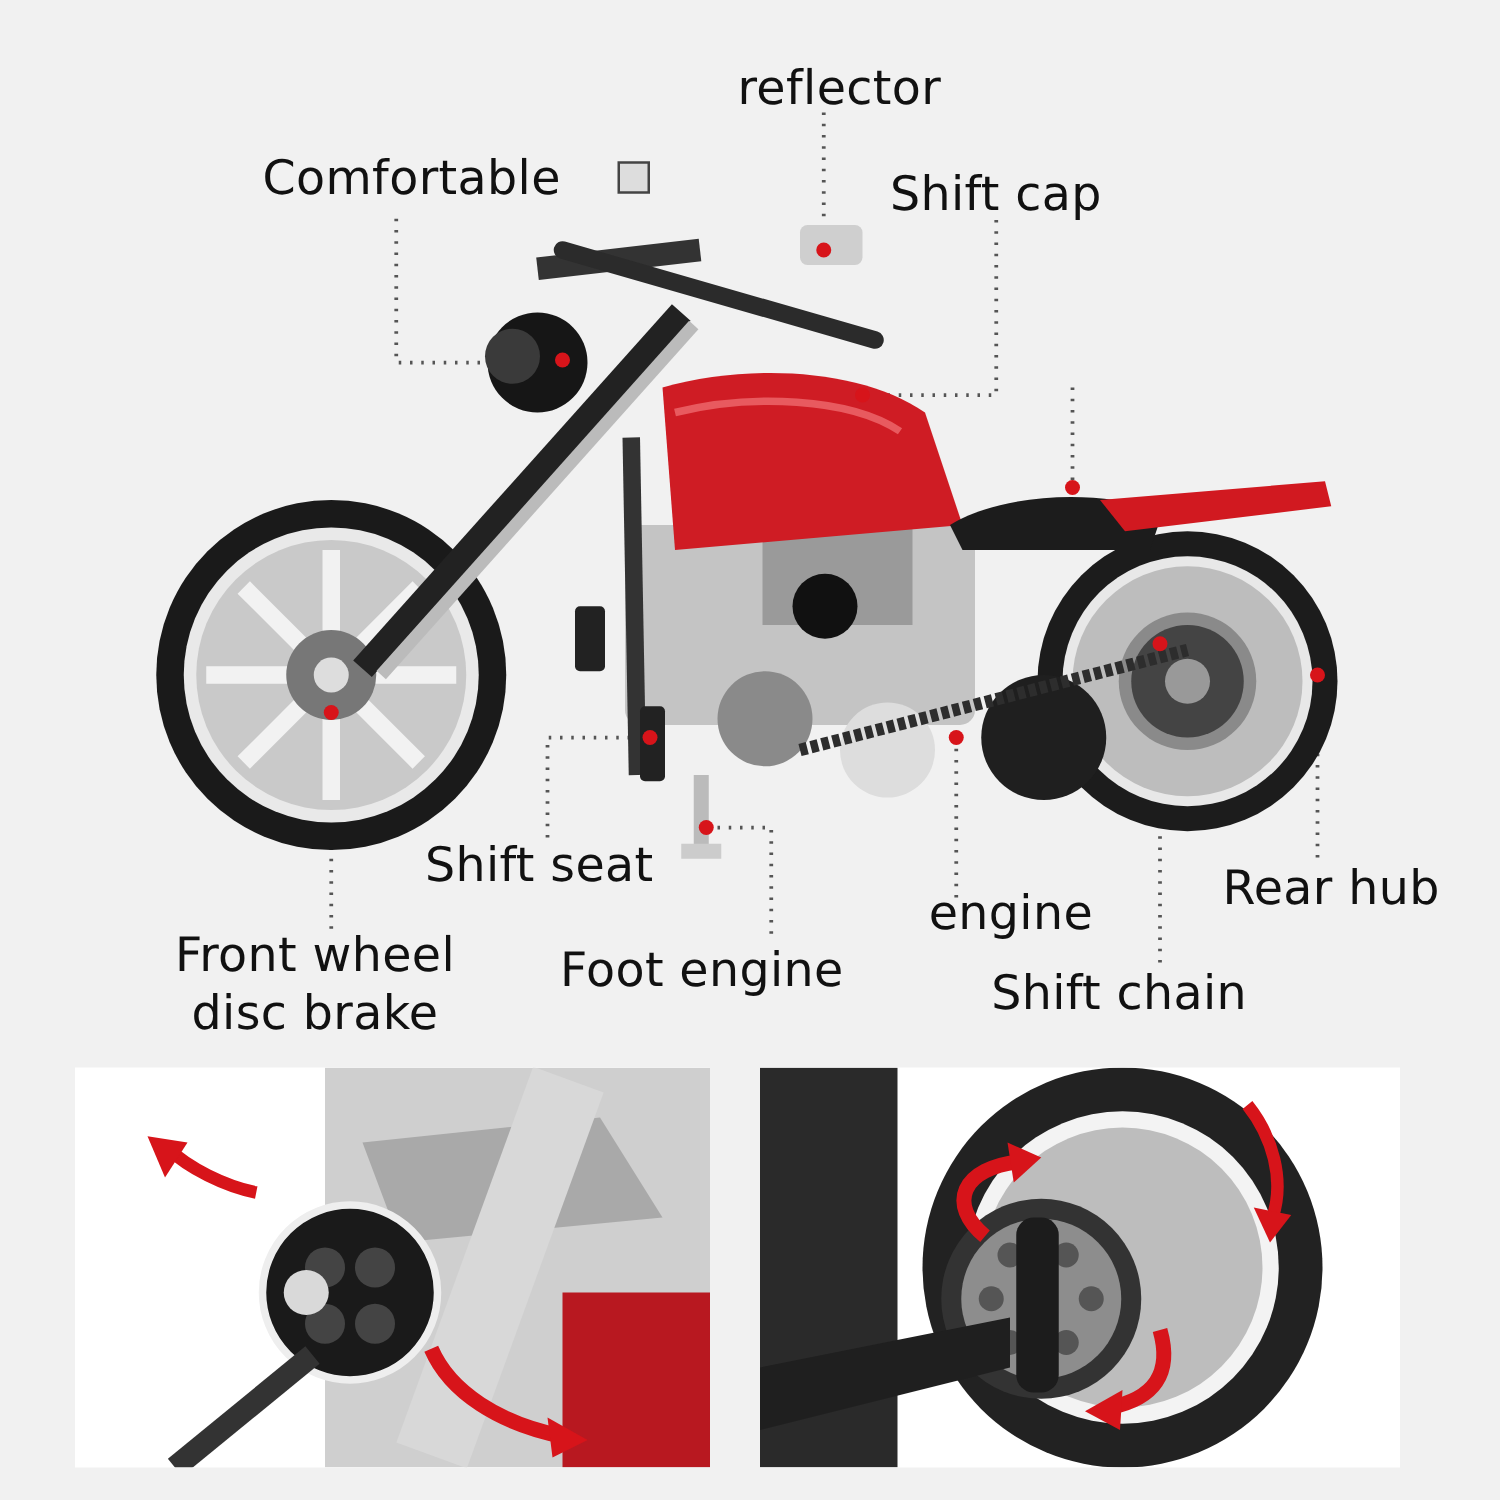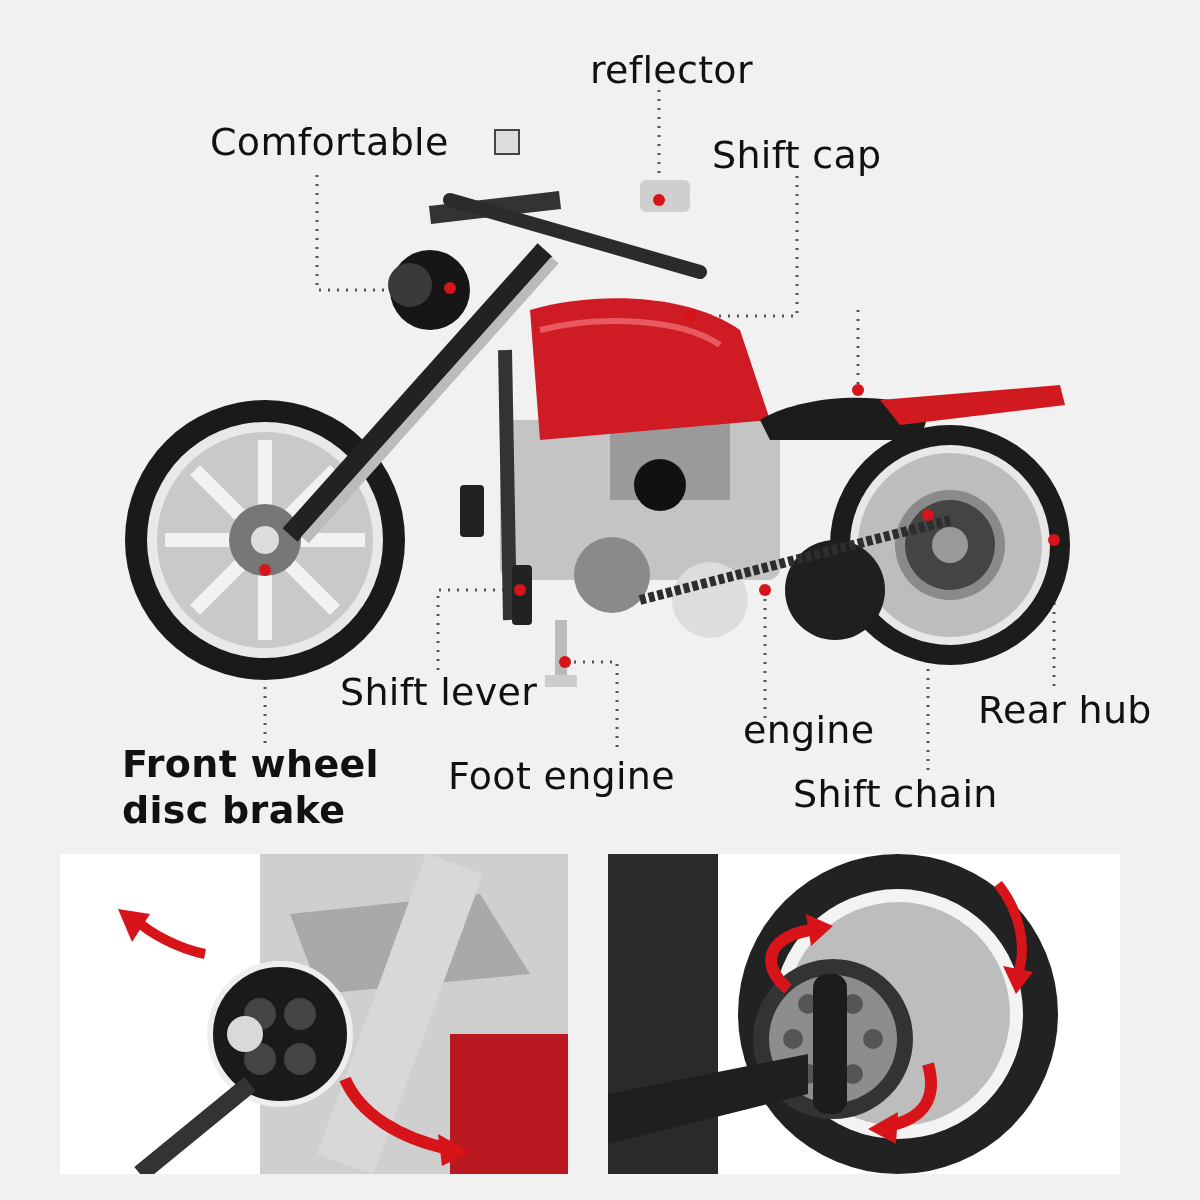--- a/index.html
+++ b/index.html
@@ -2,30 +2,30 @@
 <html><head>
 <meta charset="utf-8">
 <style>
   html, body { margin: 0; padding: 0; }
   body {
     width: 1200px; height: 1200px; overflow: hidden;
     background: #f1f1f1;
     font-family: "DejaVu Sans", sans-serif;
     position: relative;
   }
-  .stage { position: absolute; left: 0; top: 0; width: 1200px; height: 1200px; }
+  .stage { position: absolute; left: 0; top: 0; width: 1200px; height: 1200px; text-align: center; }
   .label {
     position: absolute;
     font-size: 38px;
     color: #111;
     white-space: nowrap;
     line-height: 1.2;
     letter-spacing: 0.3px;
   }
-  .label.two-line { white-space: normal; width: 260px; font-weight: bold; }
+  .label.two-line { white-space: normal; width: 260px; }
   svg.art { position: absolute; left: 0; top: 0; }
   .panel {
     position: absolute;
     background: #ffffff;
     overflow: hidden;
   }
 </style>
 </head>
 <body>
 
@@ -132,21 +132,21 @@
       <circle cx="565" cy="662" r="6"></circle>
       <circle cx="765" cy="590" r="6"></circle>
       <circle cx="928" cy="515" r="6"></circle>
       <circle cx="1054" cy="540" r="6"></circle>
     </g>
   </svg>
 
   <div class="label" style="left:590px; top:48px;">reflector</div>
   <div class="label" style="left:210px; top:120px;">Comfortable</div>
   <div class="label" style="left:712px; top:133px;">Shift cap</div>
-  <div class="label" style="left:340px; top:670px;">Shift lever</div>
+  <div class="label" style="left:340px; top:670px;">Shift seat</div>
   <div class="label two-line" style="left:122px; top:742px;">Front wheel disc brake</div>
   <div class="label" style="left:448px; top:754px;">Foot engine</div>
   <div class="label" style="left:705px; top:708px;margin-left:38px;">engine</div>
   <div class="label" style="left:978px; top:688px;">Rear hub</div>
   <div class="label" style="left:793px; top:772px;">Shift chain</div>
 
   <div class="panel" style="left:60px; top:854px; width:508px; height:320px;">
     <svg width="508" height="320" viewBox="0 0 508 320">
       <rect x="200" y="0" width="308" height="320" fill="#cfcfcf"></rect>
       <polygon points="230,60 420,40 470,120 260,140" fill="#a9a9a9"></polygon>

